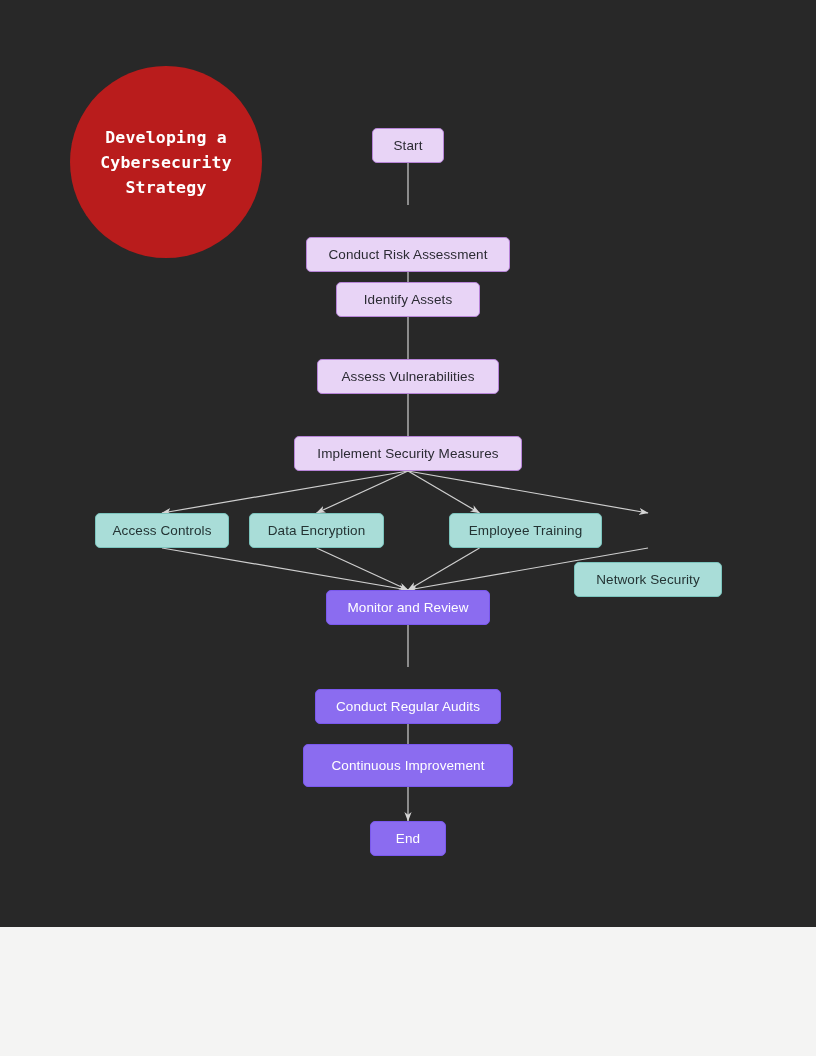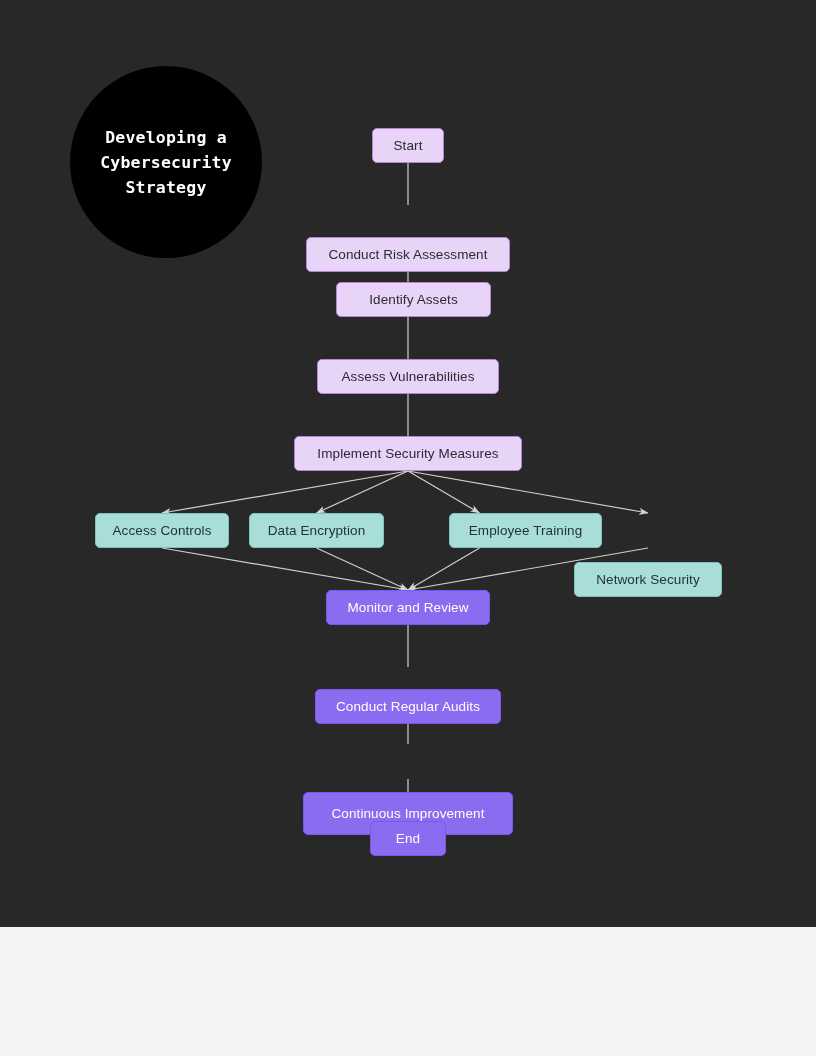--- a/index.html
+++ b/index.html
@@ -28,21 +28,21 @@
     background: #282828;
   }
   
   #title-circle {
     position: absolute;
     left: 70px;
     top: 66px;
     width: 192px;
     height: 192px;
     border-radius: 50%;
-    background: #000000;
+    background: #b91c1c;
     display: flex;
     align-items: center;
     justify-content: center;
   }
   #title-circle-text {
     color: #ffffff;
     font-family: "DejaVu Sans Mono", "Liberation Mono", monospace;
     font-weight: bold;
     font-size: 16.5px;
     line-height: 25px;
@@ -143,21 +143,21 @@
           <line x1="408" y1="779" x2="408" y2="821" marker-end="url(#ah)"></line>
         </g>
     </svg>
     <div id="node-layer">
         <div class="node lavender" style="left: 372px; top: 128px; width: 72px; height: 35px;">
           <span>Start</span>
         </div>
         <div class="node lavender" style="left: 306px; top: 205px; width: 204px; height: 35px; margin-top: 32px;">
           <span>Conduct Risk Assessment</span>
         </div>
-        <div class="node lavender" style="left: 336px; top: 282px; width: 155px; height: 35px; justify-content: center;">
+        <div class="node lavender" style="left: 336px; top: 282px; width: 144px; height: 35px; justify-content: center;">
           <span>Identify Assets</span>
         </div>
         <div class="node lavender" style="left: 317px; top: 359px; width: 182px; height: 35px;">
           <span>Assess Vulnerabilities</span>
         </div>
         <div class="node lavender" style="left: 294px; top: 436px; width: 228px; height: 35px;">
           <span>Implement Security Measures</span>
         </div>
         <div class="node teal" style="left: 95px; top: 513px; width: 134px; height: 35px;">
           <span>Access Controls</span>
@@ -170,21 +170,21 @@
         </div>
         <div class="node teal" style="left: 574px; top: 527px; width: 148px; height: 35px; margin-top: 35px;">
           <span>Network Security</span>
         </div>
         <div class="node violet" style="left: 326px; top: 590px; width: 164px; height: 35px;">
           <span>Monitor and Review</span>
         </div>
         <div class="node violet" style="left: 315px; top: 667px; width: 186px; height: 35px; margin-top: 22px;">
           <span>Conduct Regular Audits</span>
         </div>
-        <div class="node violet" style="left: 303px; top: 744px; width: 210px; height: 43px; margin-top: 48px;">
+        <div class="node violet" style="left: 303px; top: 744px; width: 210px; height: 43px;">
           <span>Continuous Improvement</span>
         </div>
         <div class="node violet" style="left: 370px; top: 821px; width: 76px; height: 35px;">
           <span>End</span>
         </div>
       </div>
   </div>
 
   <div id="footer">
     

